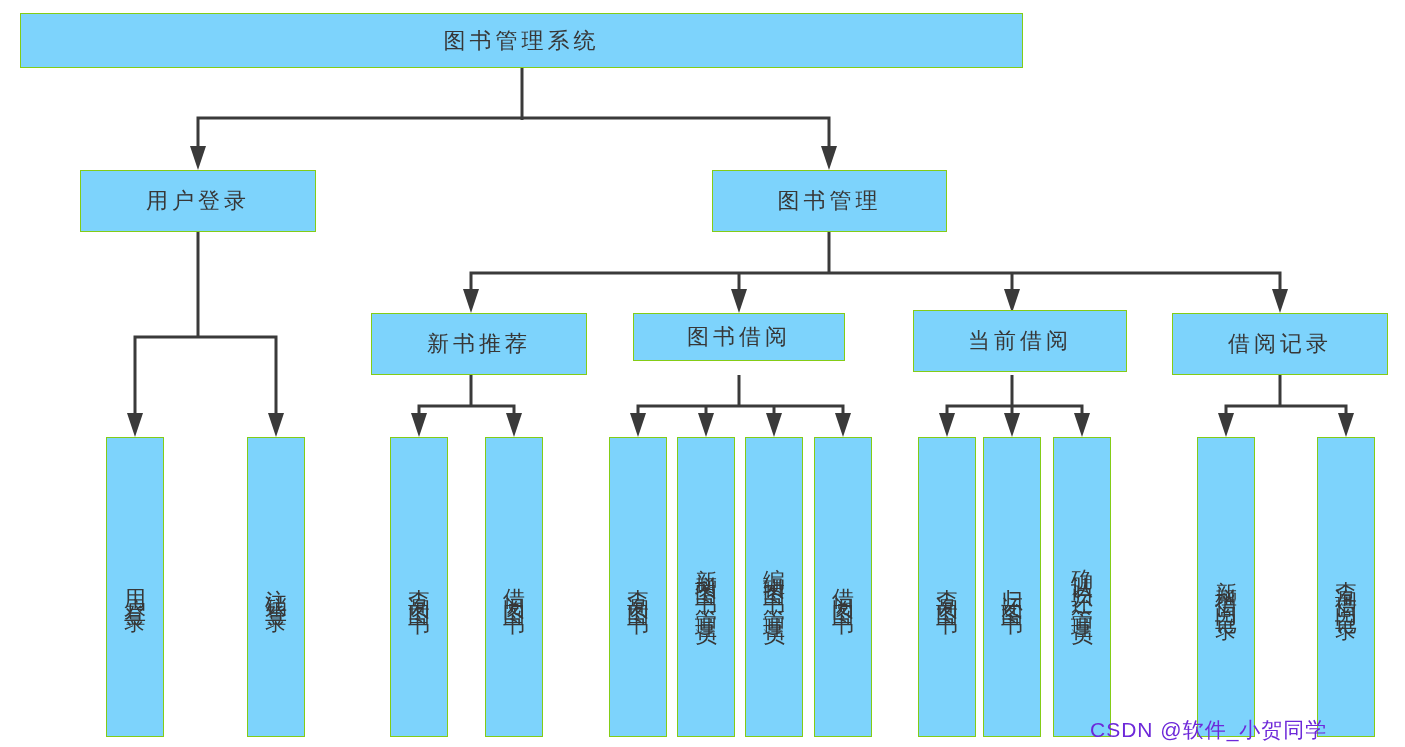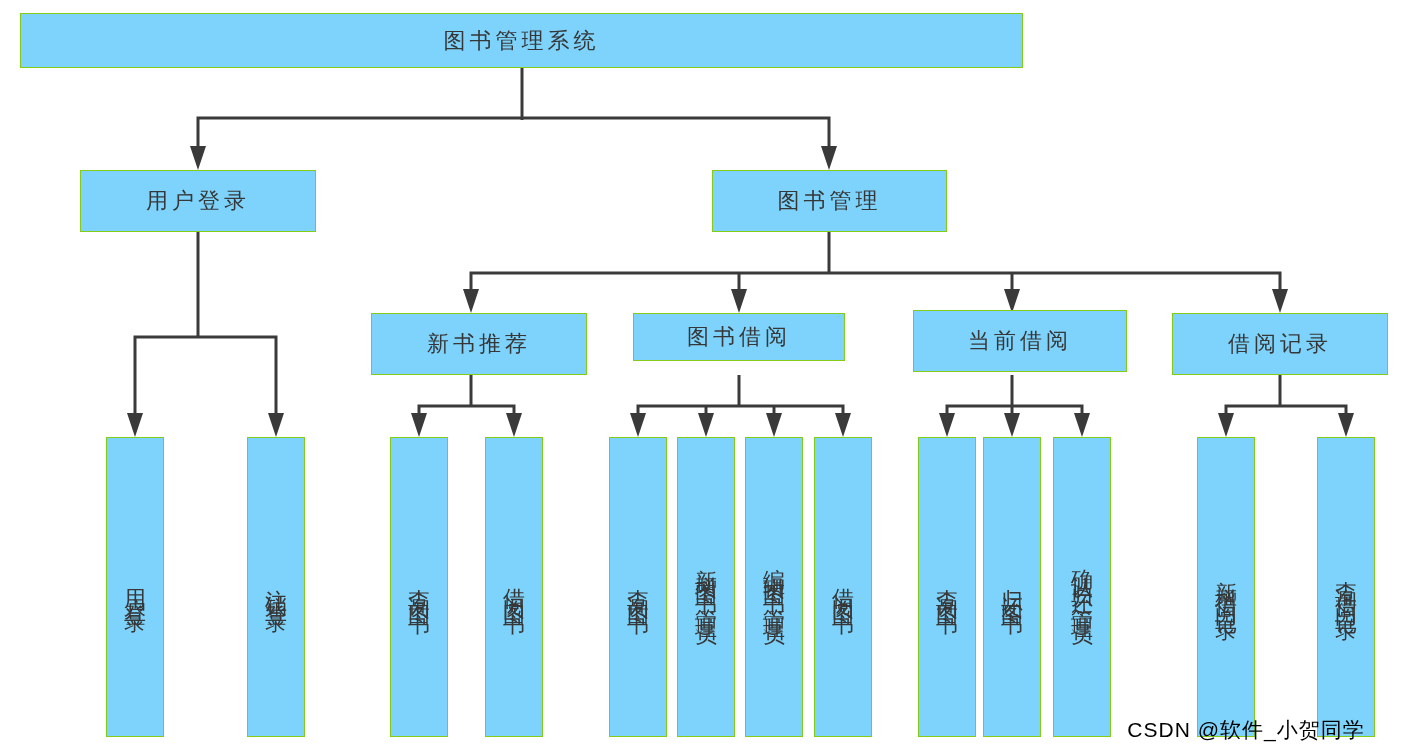--- a/index.html
+++ b/index.html
@@ -43,24 +43,24 @@
     font-size: 22px;
     letter-spacing: 8px;
     line-height: 1.1;
     color: #373737;
   }
   .watermark {
     position: absolute;
     left: 1090px;
     top: 716px;
     width: 312px;
-    text-align: center;
+    text-align: left;
     font-size: 21px;
     letter-spacing: 1px;
-    color: #000000;
+    color: #6d28d9;
     white-space: nowrap;
     z-index: 10;
   }
 </style>
 </head>
 <body>
 
 <div id="canvas">
 
   <svg id="connector-layer" viewBox="0 0 1405 747" xmlns="http://www.w3.org/2000/svg">

